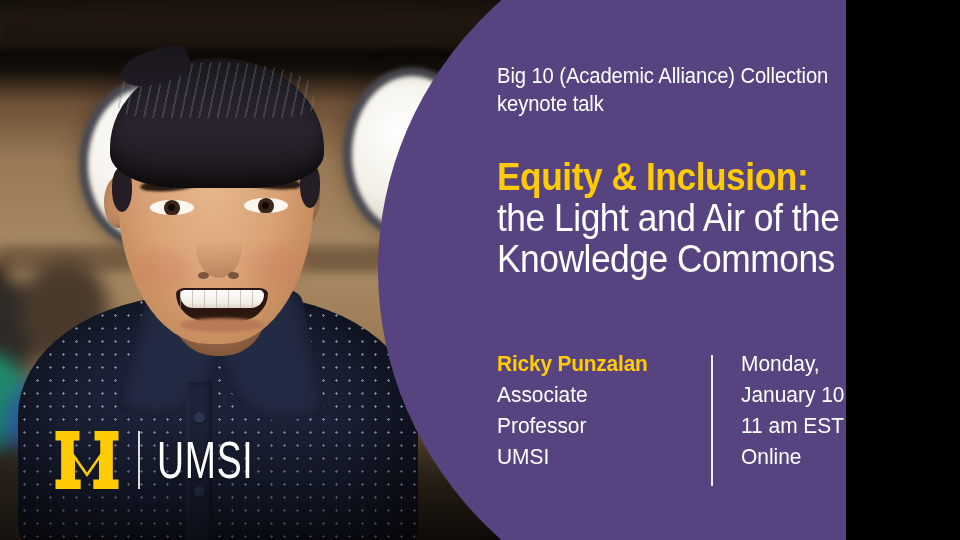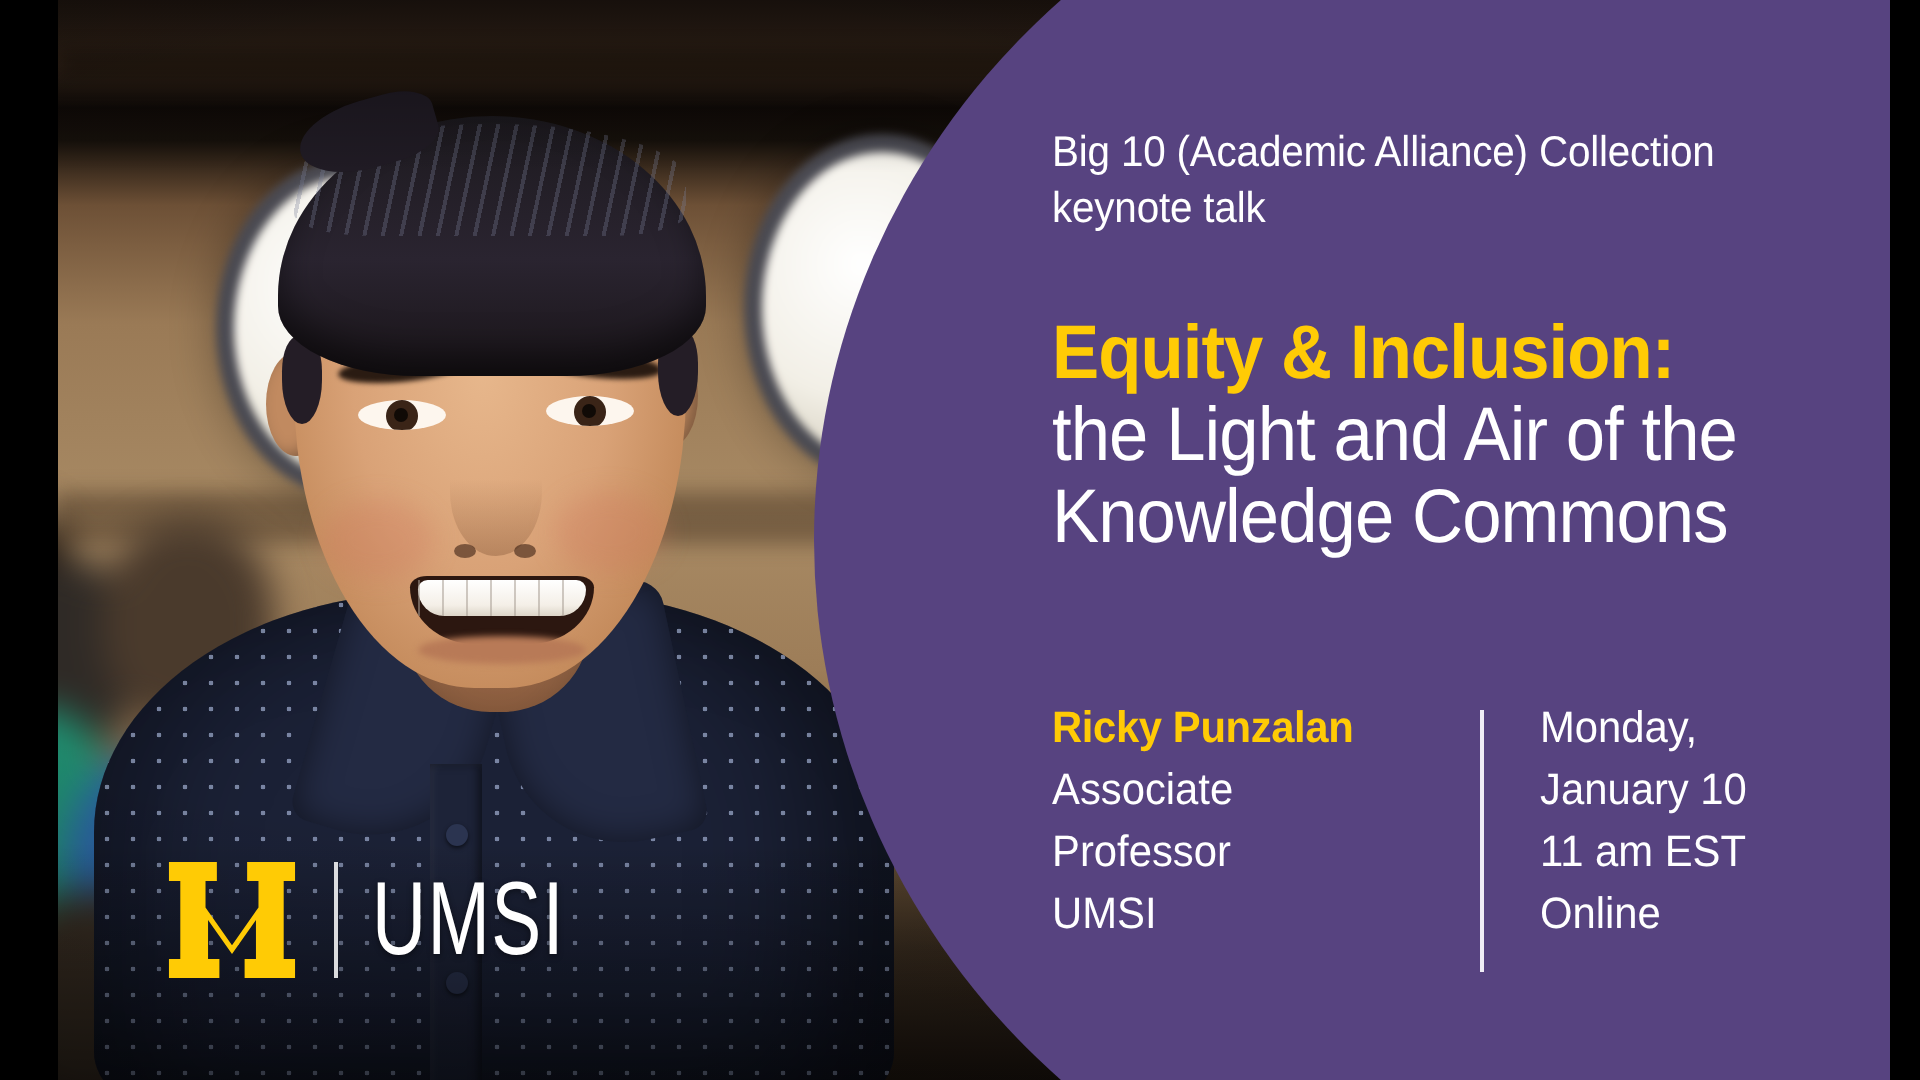--- a/index.html
+++ b/index.html
@@ -7,25 +7,24 @@
     margin: 0;
     padding: 0;
     background: #000;
   }
   body {
     font-family: "Liberation Sans", sans-serif;
   }
 
   #poster {
     position: relative;
-    width: 916px;
+    width: 846px;
     height: 540px;
     overflow: hidden;
     background: #6b5440;
-    margin-left: 29px;
   }
 
   
   .photo {
     position: absolute;
     inset: 0;
     overflow: hidden;
   }
 
   

